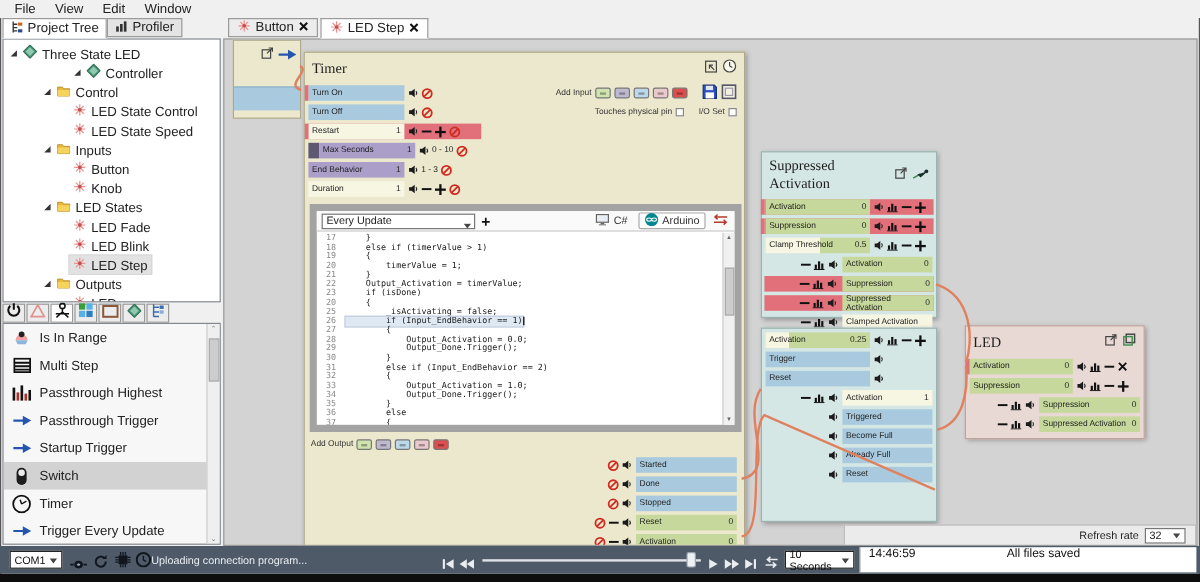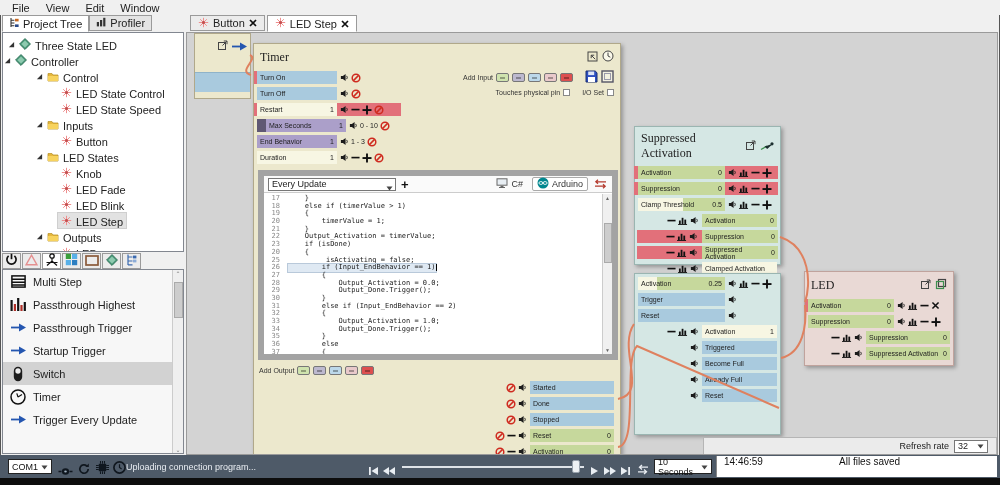--- a/index.html
+++ b/index.html
@@ -153,21 +153,21 @@
           </svg>
         </span>
         <span class="hlwrap">
           <span><svg width="12" height="12" viewBox="0 0 13 13">
               <path d="M6.5 0.6L12.4 6.5 6.5 12.4 0.6 6.5z" fill="#4a9a7a" stroke="#2f6f57"></path>
               <path d="M6.5 2.6L10.4 6.5 6.5 10.4 2.6 6.5z" fill="#8fcab0"></path>
             </svg></span>
           <span>Three State LED</span>
         </span>
       </div>
-      <div class="trow" style="">
+      <div class="trow" style="padding-left: 18px; margin-left: 39px;">
         <span class="exp">
           <svg width="7" height="7" viewBox="0 0 8 8">
             <path d="M7 1v6H1z" fill="#333"></path>
           </svg>
         </span>
         <span class="hlwrap">
           <span><svg width="12" height="12" viewBox="0 0 13 13">
               <path d="M6.5 0.6L12.4 6.5 6.5 12.4 0.6 6.5z" fill="#4a9a7a" stroke="#2f6f57"></path>
               <path d="M6.5 2.6L10.4 6.5 6.5 10.4 2.6 6.5z" fill="#8fcab0"></path>
             </svg></span>
@@ -231,46 +231,46 @@
         <span class="hlwrap">
           <span><svg width="11" height="11" viewBox="0 0 11 11">
               <g stroke="#ef8f8f" stroke-width="1">
                 <path d="M5.5 0.8v9.4M0.8 5.5h9.4M2.2 2.2l6.6 6.6M8.8 2.2L2.2 8.8"></path>
               </g>
               <circle cx="5.5" cy="5.5" r="1.5" fill="#c05050"></circle>
             </svg></span>
           <span>Button</span>
         </span>
       </div>
-      <div class="trow" style="padding-left: 32px;">
-        <span class="exp">
-          <svg width="7" height="7" viewBox="0 0 8 8">
-            <path d="M7 1v6H1z" fill="#333"></path>
-          </svg>
-        </span>
-        <span class="hlwrap">
-          <span><svg width="12" height="10" viewBox="0 0 12 10">
-              <path d="M1 1.6h4l1 1.4h5V9H1z" fill="#e8b93e" stroke="#b8922a" stroke-width="0.8"></path>
-              <path d="M1 4h10v5H1z" fill="#f7d35e"></path>
-            </svg></span>
-          <span>LED States</span>
-        </span>
-      </div>
       <div class="trow" style="padding-left: 46px;">
         <span class="exp"></span>
         <span class="hlwrap">
           <span><svg width="11" height="11" viewBox="0 0 11 11">
               <g stroke="#ef8f8f" stroke-width="1">
                 <path d="M5.5 0.8v9.4M0.8 5.5h9.4M2.2 2.2l6.6 6.6M8.8 2.2L2.2 8.8"></path>
               </g>
               <circle cx="5.5" cy="5.5" r="1.5" fill="#c05050"></circle>
             </svg></span>
           <span>Knob</span>
         </span>
       </div>
+      <div class="trow" style="padding-left: 32px;">
+        <span class="exp">
+          <svg width="7" height="7" viewBox="0 0 8 8">
+            <path d="M7 1v6H1z" fill="#333"></path>
+          </svg>
+        </span>
+        <span class="hlwrap">
+          <span><svg width="12" height="10" viewBox="0 0 12 10">
+              <path d="M1 1.6h4l1 1.4h5V9H1z" fill="#e8b93e" stroke="#b8922a" stroke-width="0.8"></path>
+              <path d="M1 4h10v5H1z" fill="#f7d35e"></path>
+            </svg></span>
+          <span>LED States</span>
+        </span>
+      </div>
       <div class="trow" style="padding-left: 46px;">
         <span class="exp"></span>
         <span class="hlwrap">
           <span><svg width="11" height="11" viewBox="0 0 11 11">
               <g stroke="#ef8f8f" stroke-width="1">
                 <path d="M5.5 0.8v9.4M0.8 5.5h9.4M2.2 2.2l6.6 6.6M8.8 2.2L2.2 8.8"></path>
               </g>
               <circle cx="5.5" cy="5.5" r="1.5" fill="#c05050"></circle>
             </svg></span>
           <span>LED Fade</span>
@@ -367,20 +367,30 @@
       <div class="ttab">
         <span><svg width="13" height="13" viewBox="0 0 13 13">
             <path d="M3 1.5V12M3 4h4.5M3 8h4.5M3 11.8h4.5" stroke="#3a6ab0" fill="none" stroke-width="1.2"></path>
             <rect x="8" y="2.6" width="3.4" height="2.8" fill="#3a6ab0"></rect>
             <rect x="8" y="6.6" width="3.4" height="2.8" fill="#8cacd8"></rect>
           </svg></span>
       </div>
     </div>
   <div id="toolboxwrap">
     <div id="toolbox">
+        <div class="xrow">
+          <span class="xic">
+            <svg width="16" height="14" viewBox="0 0 16 14">
+              <path d="M3 8.5a5 5 0 0 1 10 0z" fill="#f2a0a0"></path>
+              <circle cx="8" cy="3.6" r="2.4" fill="#222"></circle>
+              <path d="M3 8.5h10l-1.6 3.4H4.6z" fill="#8cb4dc"></path>
+            </svg>
+          </span>
+          <span>Is In Range</span>
+        </div>
         <div class="xrow">
           <span class="xic">
             <svg width="15" height="13" viewBox="0 0 15 13">
               <rect x="0.9" y="0.9" width="13.2" height="11.2" fill="none" stroke="#111" stroke-width="1.5"></rect>
               <path d="M1 4.3h13M1 7.2h13M1 10.1h13" stroke="#111" stroke-width="1.5"></path>
             </svg>
           </span>
           <span>Multi Step</span>
         </div>
         <div class="xrow">

